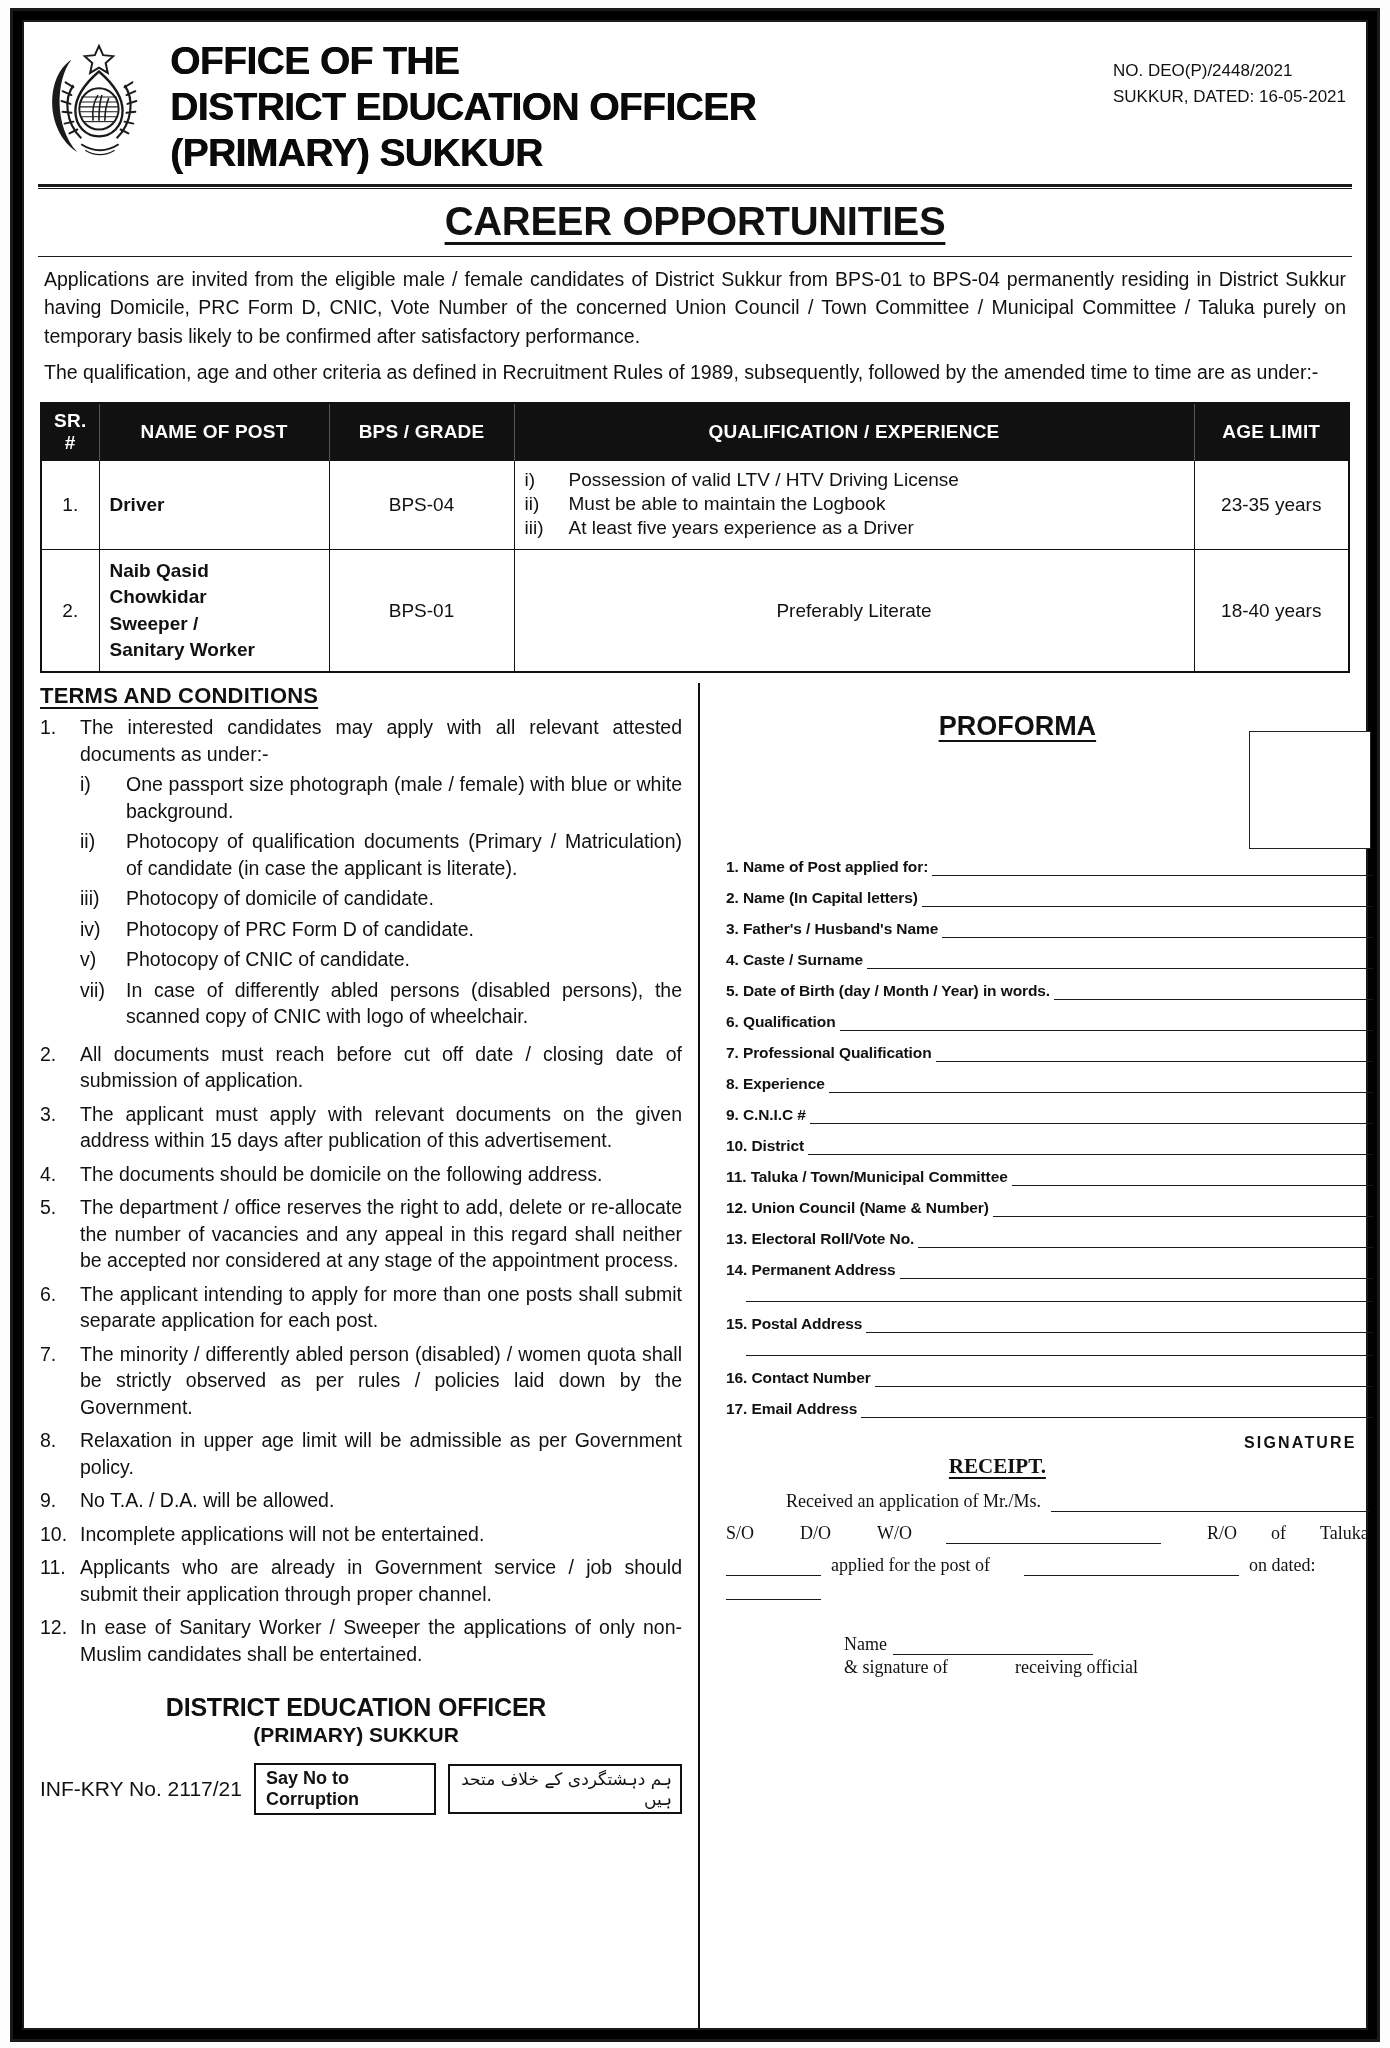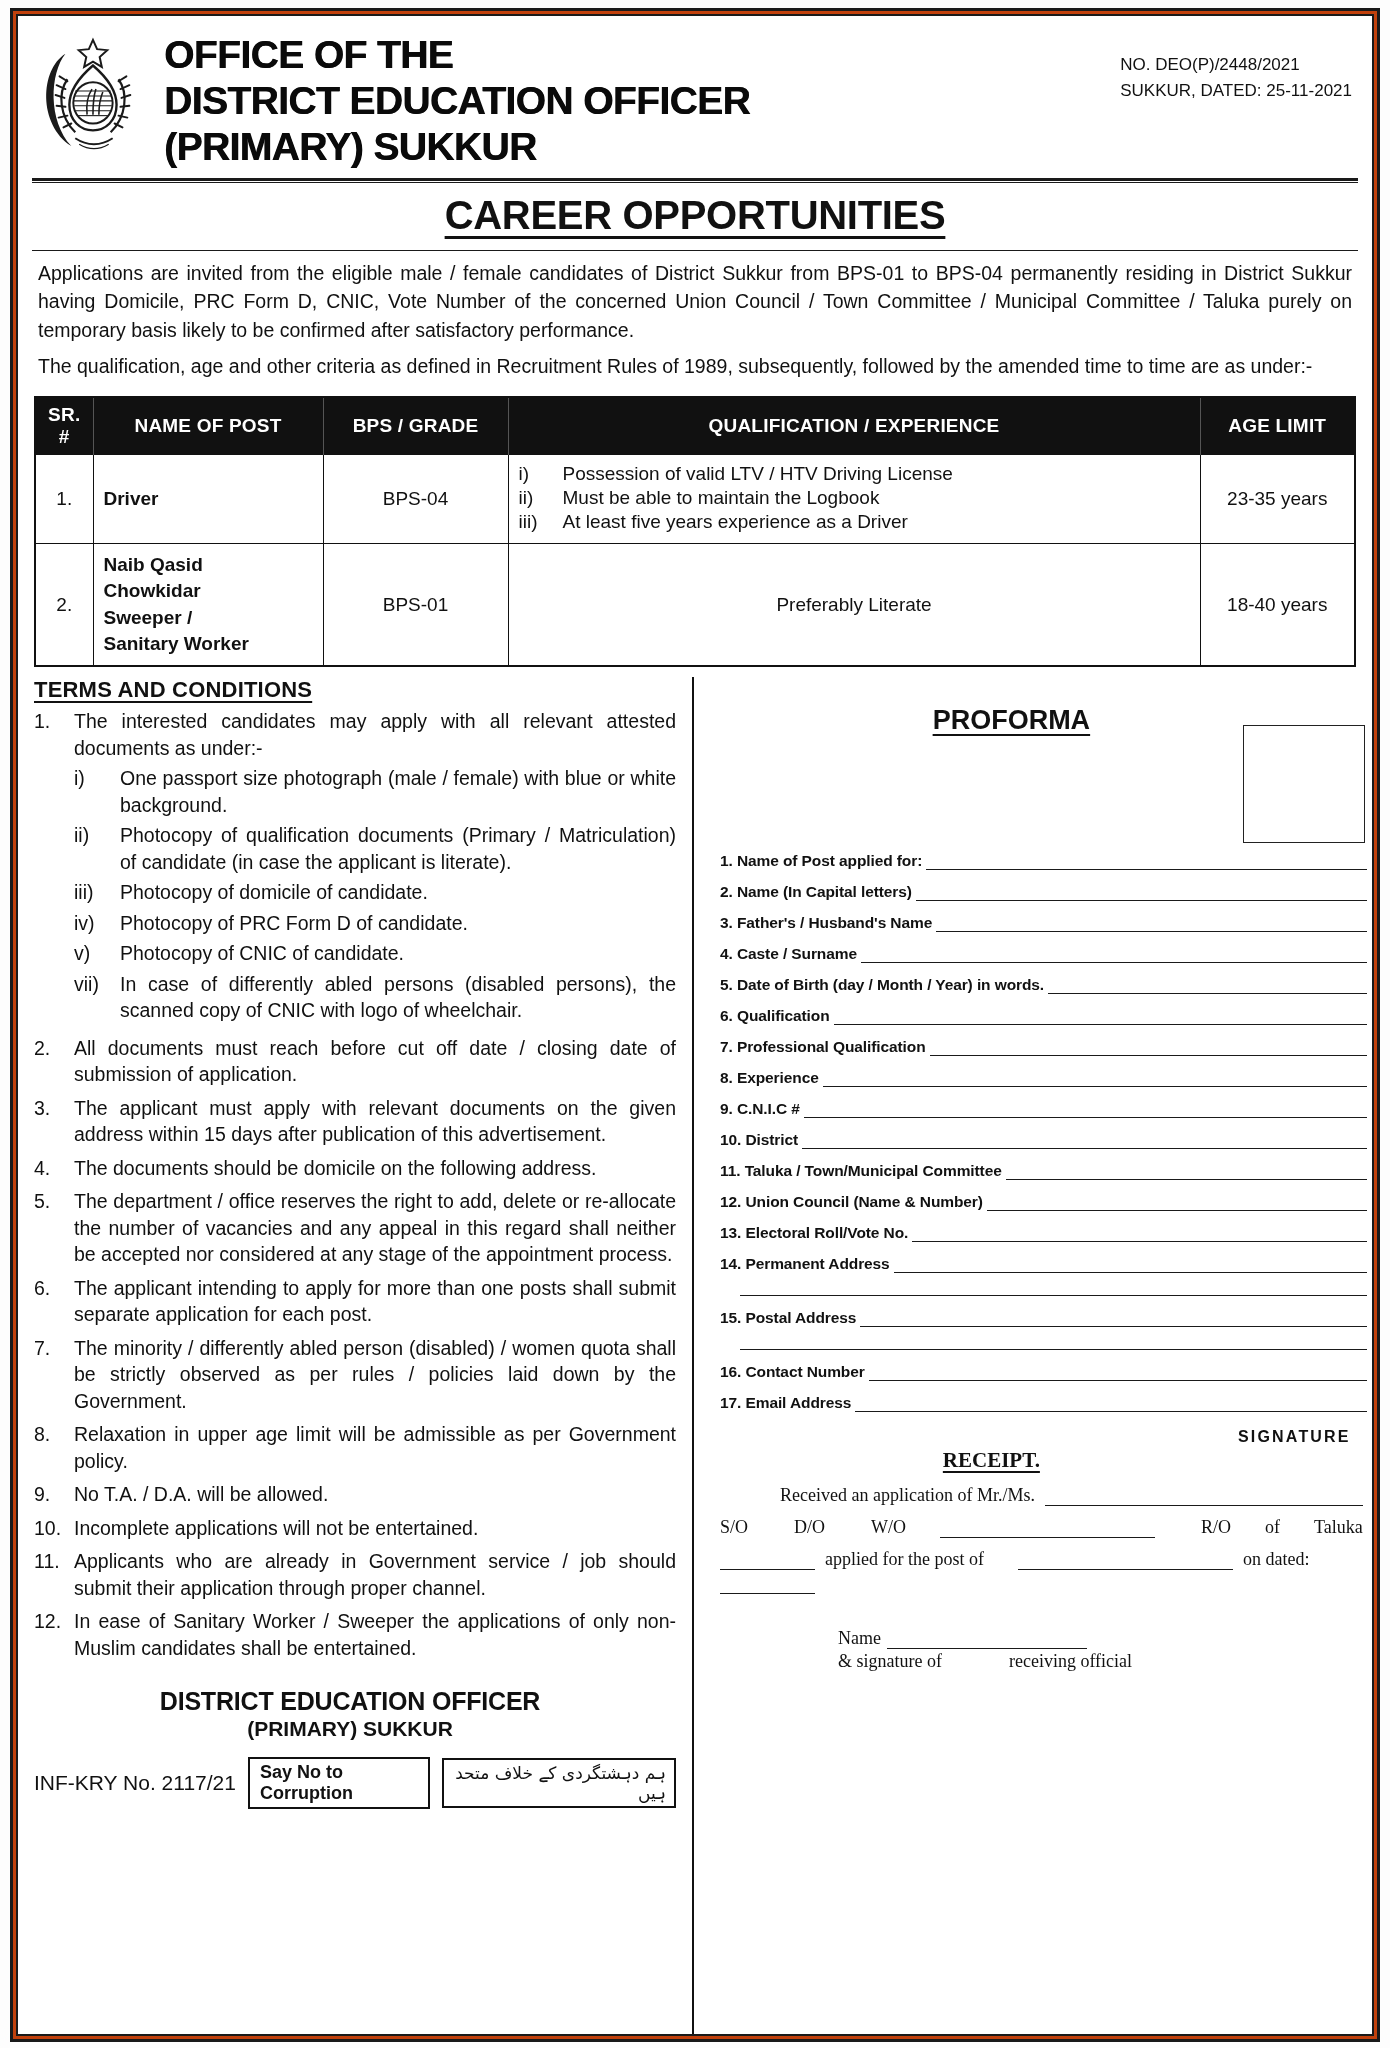--- a/index.html
+++ b/index.html
@@ -11,22 +11,22 @@
     overflow: hidden;
   }
   .page {
     width: 1390px; height: 2048px;
     padding: 8px 10px 6px 10px;
     background: #fdfdfd;
   }
   .outer-border {
     width: 100%; height: 100%;
     border: 3px solid #1a1a1a;
-    padding: 3px;
-    background: #c2410c;
+    padding: 9px;
+    background: #000000;
   }
   .inner-border {
     width: 100%; height: 100%;
     border: 2px solid #1a1a1a;
     display: flex; flex-direction: column;
     background: #fff;
   }
 
   
   .header {
@@ -327,21 +327,21 @@
      </div>
 
      <div class="office-title">
        <div class="line">OFFICE OF THE</div>
        <div class="line">DISTRICT EDUCATION OFFICER</div>
        <div class="line">(PRIMARY) SUKKUR</div>
      </div>
 
      <div class="ref-block">
        <div>NO. DEO(P)/2448/2021</div>
-       <div>SUKKUR, DATED: 25-11-2021</div>
+       <div>SUKKUR, DATED: 16-05-2021</div>
      </div>
    </div>
 
    <div class="rule-double"></div>
 
    <div class="career-title">CAREER OPPORTUNITIES</div>
    <div class="rule-under-title"></div>
 
    <div class="intro">
      <p>Applications are invited from the eligible male / female candidates of District Sukkur from BPS-01 to BPS-04 permanently residing in District Sukkur having Domicile, PRC Form D, CNIC, Vote Number of the concerned Union Council / Town Committee / Municipal Committee / Taluka purely on temporary basis likely to be confirmed after satisfactory performance.</p>

